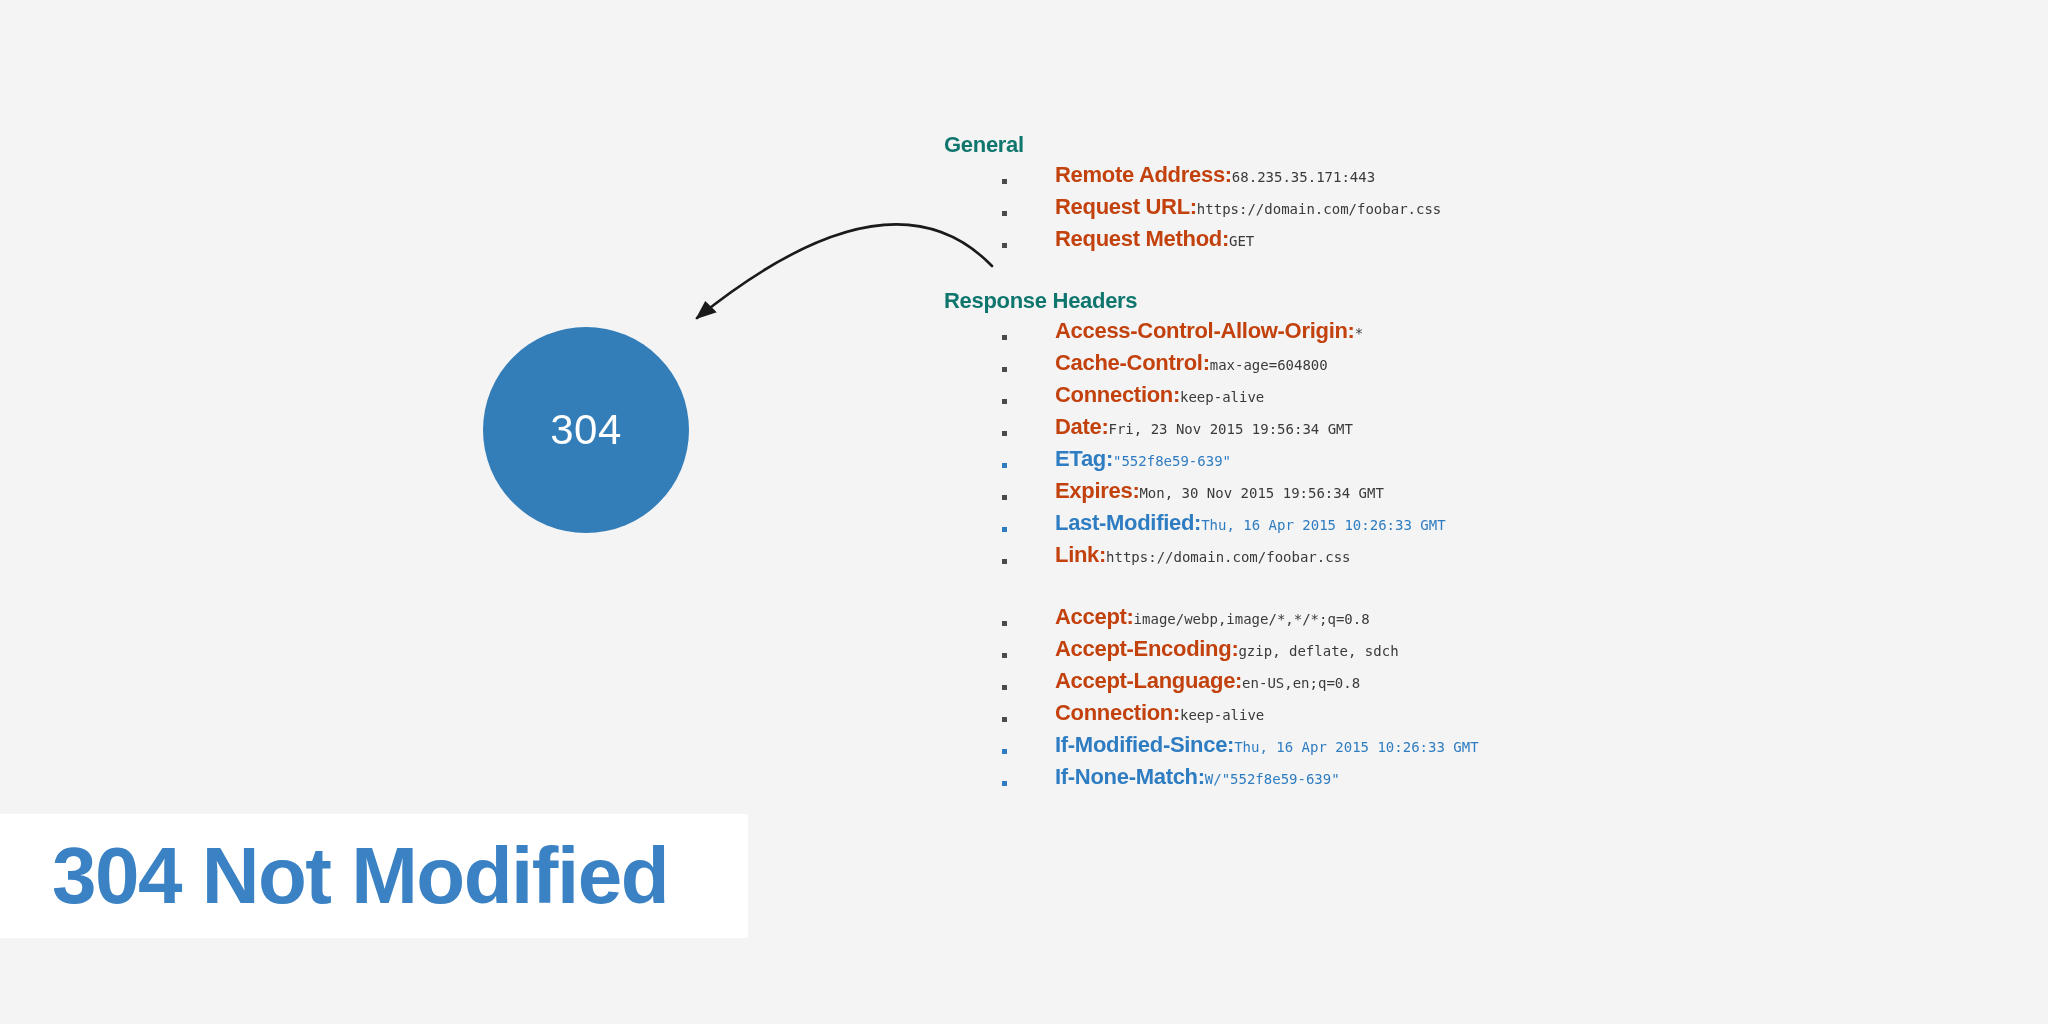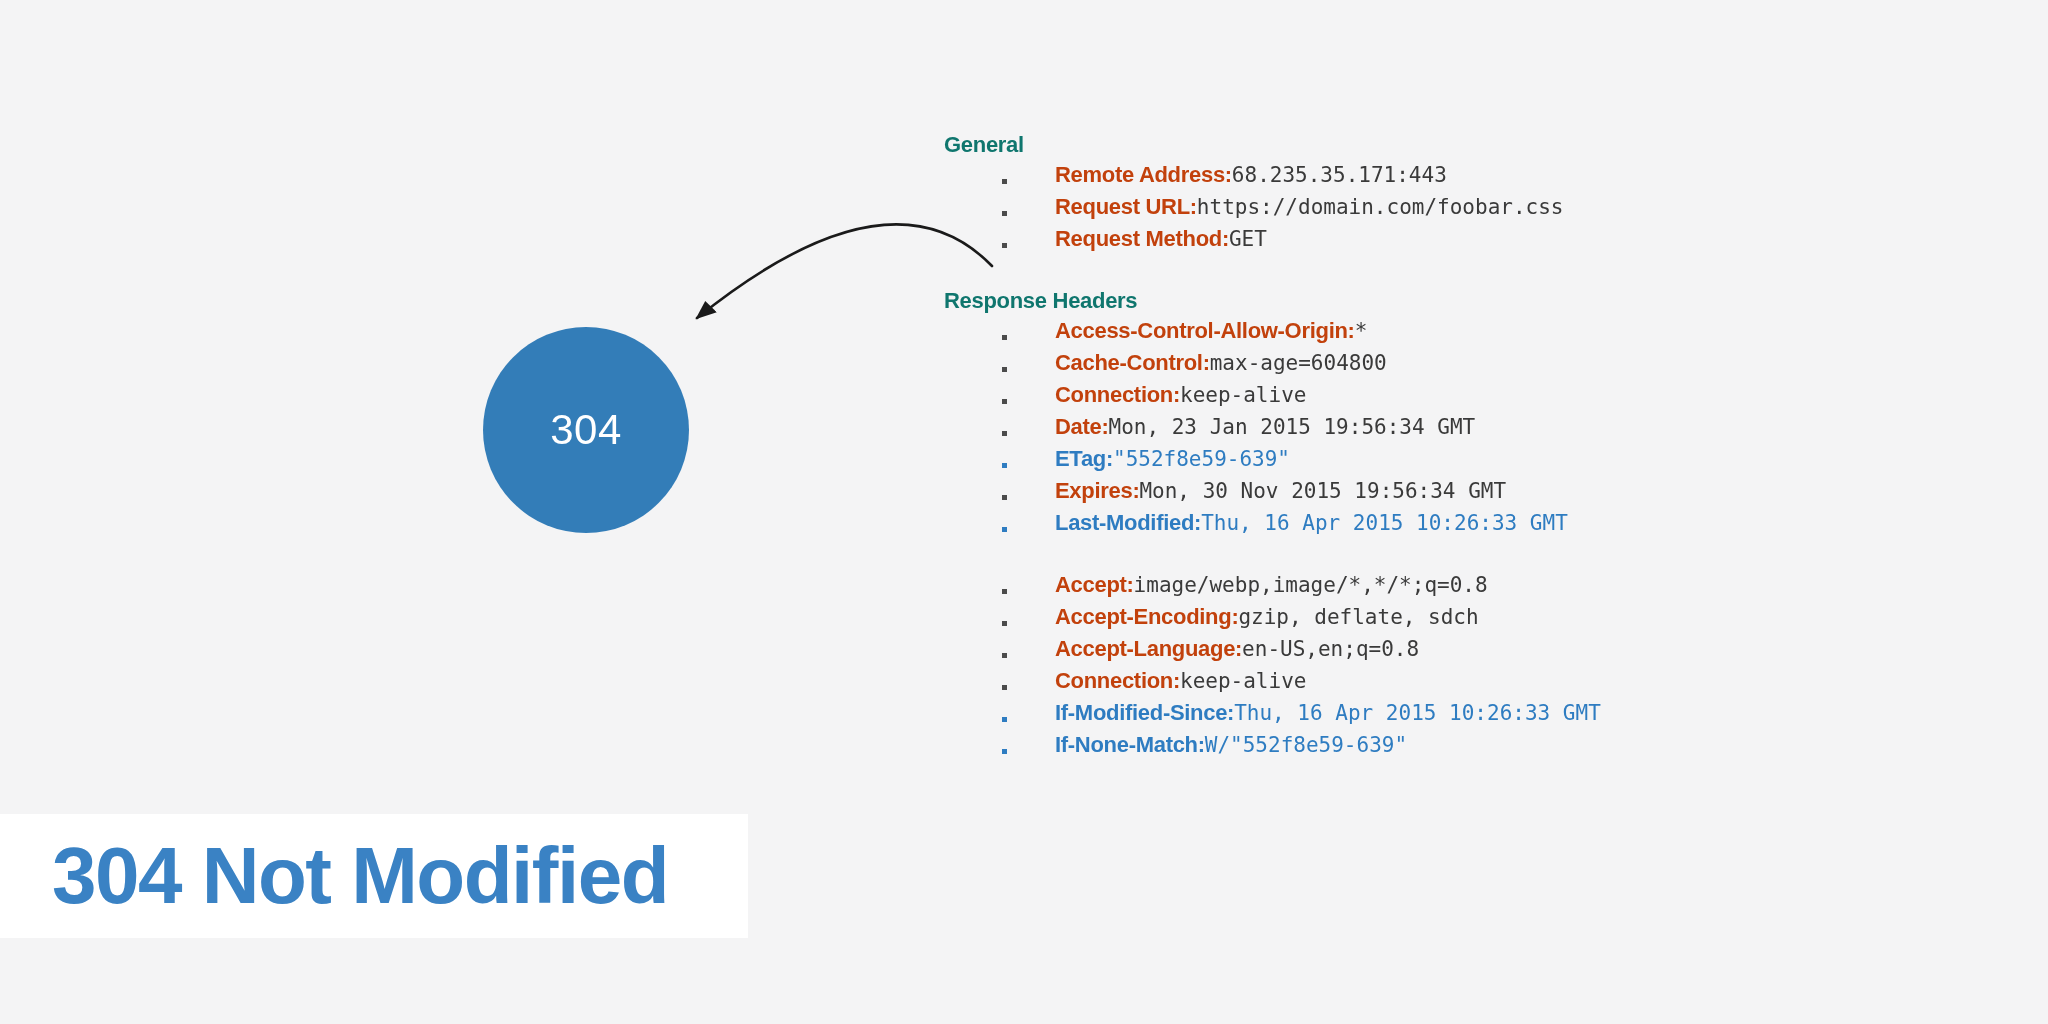--- a/index.html
+++ b/index.html
@@ -70,21 +70,21 @@
     background: #4b4b4b;
   }
   .hdr-label {
     font-size: 22px;
     font-weight: bold;
     color: #c2410c;
     letter-spacing: -0.3px;
   }
   .hdr-value {
     font-family: "DejaVu Sans Mono", monospace;
-    font-size: 21px;
+    font-size: 14px;
     color: #3a3a3a;
   }
   .hdr-line.blue .hdr-label,
   .hdr-line.blue .hdr-value { color: #2e7cc1; }
   .hdr-line.blue .bullet { background: #2e7cc1; }
 
   
   .title-strip {
     position: absolute;
     left: 0; top: 814px;
@@ -130,24 +130,25 @@
         <li class="hdr-line"><span class="bullet"></span><span class="hdr-label">Request Method:</span><span class="hdr-value">GET</span></li>
       </ul>
     </div>
 
     <div class="section">
       <h3>Response Headers</h3>
       <ul>
         <li class="hdr-line"><span class="bullet"></span><span class="hdr-label">Access-Control-Allow-Origin:</span><span class="hdr-value">*</span></li>
         <li class="hdr-line"><span class="bullet"></span><span class="hdr-label">Cache-Control:</span><span class="hdr-value">max-age=604800</span></li>
         <li class="hdr-line"><span class="bullet"></span><span class="hdr-label">Connection:</span><span class="hdr-value">keep-alive</span></li>
-        <li class="hdr-line"><span class="bullet"></span><span class="hdr-label">Date:</span><span class="hdr-value">Mon, 23 Jan 2015 19:56:34 GMT</span></li>
+        <li class="hdr-line"><span class="bullet"></span><span class="hdr-label">Date:</span><span class="hdr-value">Fri, 23 Nov 2015 19:56:34 GMT</span></li>
         <li class="hdr-line blue"><span class="bullet"></span><span class="hdr-label">ETag:</span><span class="hdr-value">"552f8e59-639"</span></li>
         <li class="hdr-line"><span class="bullet"></span><span class="hdr-label">Expires:</span><span class="hdr-value">Mon, 30 Nov 2015 19:56:34 GMT</span></li>
         <li class="hdr-line blue"><span class="bullet"></span><span class="hdr-label">Last-Modified:</span><span class="hdr-value">Thu, 16 Apr 2015 10:26:33 GMT</span></li>
+        <li class="hdr-line"><span class="bullet"></span><span class="hdr-label">Link:</span><span class="hdr-value">https://domain.com/foobar.css</span></li>
       </ul>
     </div>
 
     <div class="section">
       <ul>
         <li class="hdr-line"><span class="bullet"></span><span class="hdr-label">Accept:</span><span class="hdr-value">image/webp,image/*,*/*;q=0.8</span></li>
         <li class="hdr-line"><span class="bullet"></span><span class="hdr-label">Accept-Encoding:</span><span class="hdr-value">gzip, deflate, sdch</span></li>
         <li class="hdr-line"><span class="bullet"></span><span class="hdr-label">Accept-Language:</span><span class="hdr-value">en-US,en;q=0.8</span></li>
         <li class="hdr-line"><span class="bullet"></span><span class="hdr-label">Connection:</span><span class="hdr-value">keep-alive</span></li>
         <li class="hdr-line blue"><span class="bullet"></span><span class="hdr-label">If-Modified-Since:</span><span class="hdr-value">Thu, 16 Apr 2015 10:26:33 GMT</span></li>

